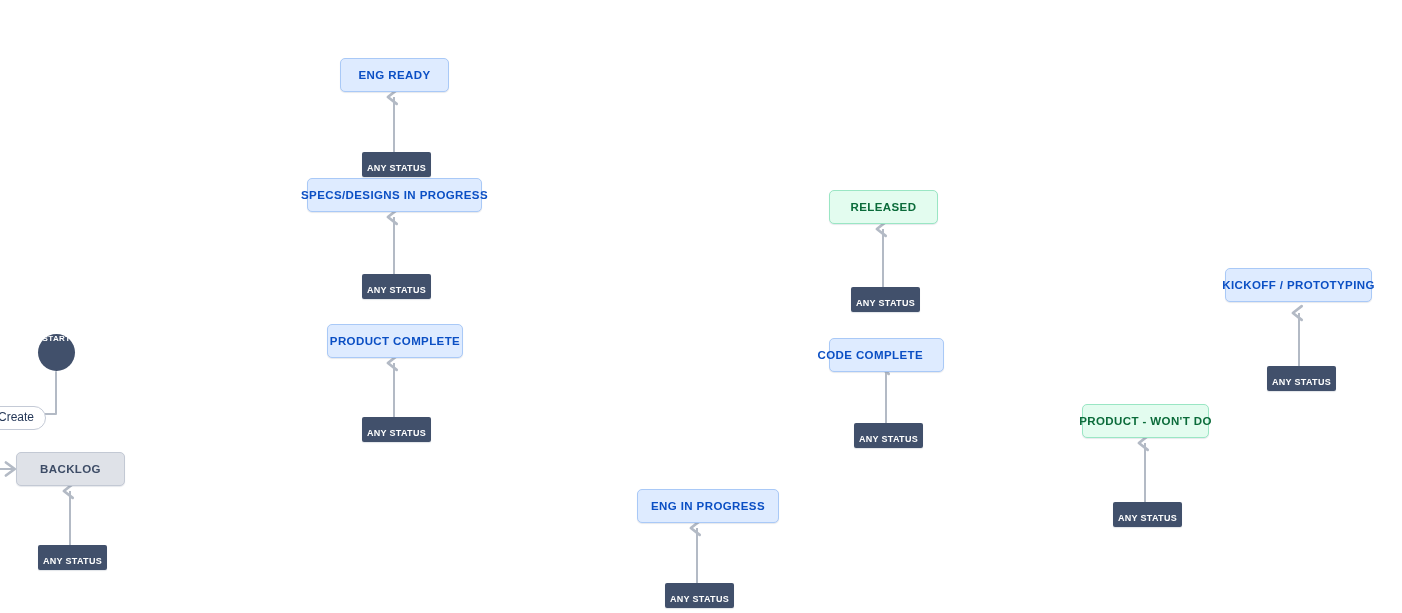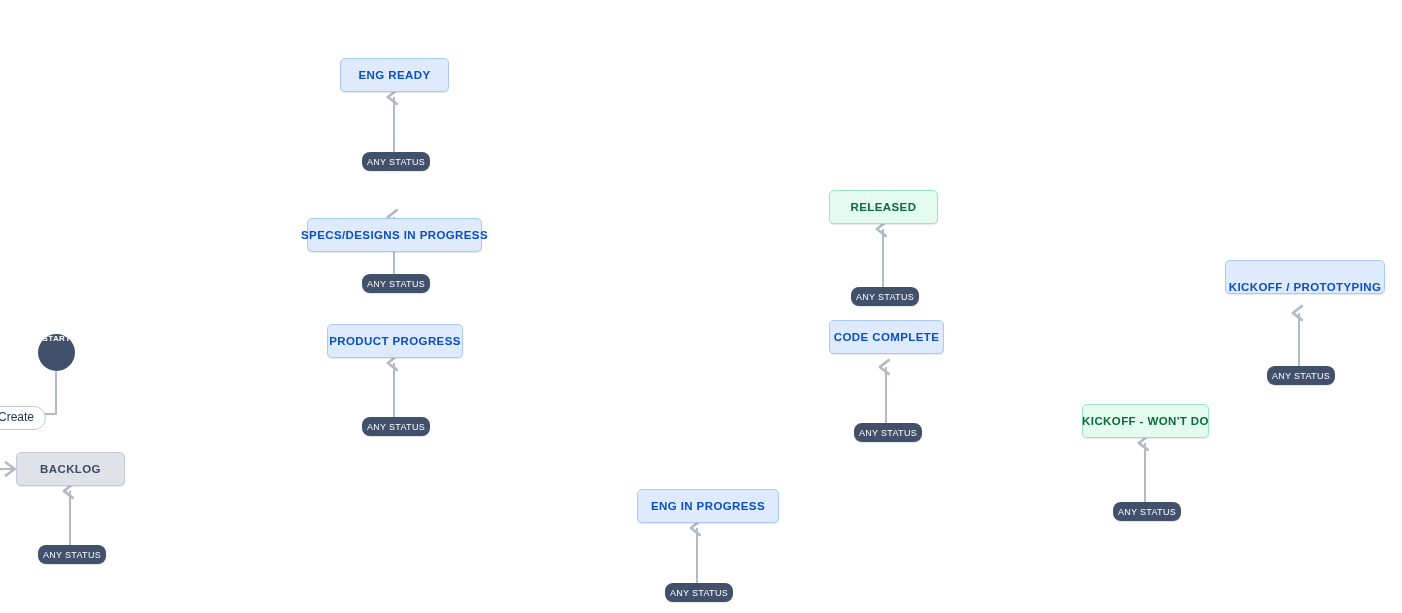--- a/index.html
+++ b/index.html
@@ -76,24 +76,24 @@
     font-size: 8px;
     font-weight: bold;
     letter-spacing: 0.4px;
   }
   
   .badge {
     position: absolute;
     background: #41506b;
     color: #ffffff;
     font-size: 9px;
-    font-weight: normal;
+    font-weight: bold;
     letter-spacing: 0.3px;
-    padding: 6px 5px 4px 5px;
-    border-radius: 8px;
+    padding: 12px 5px 4px 5px;
+    border-radius: 2px;
     white-space: nowrap;
     line-height: 1;
     box-shadow: 0 1px 1px rgba(9,30,66,0.12);
   }
   
   .pill {
     position: absolute;
     background: #ffffff;
     border: 1px solid #c4cad6;
     border-radius: 14px;
@@ -140,50 +140,50 @@
   </div>
 
   <div class="pill" style="left:-14px; top:406px;">
     <span>Create</span>
   </div>
 
   <div class="node blue" style="left:340px; top:58px; width:109px;">
     <span>ENG READY</span>
   </div>
 
-  <div class="node blue" style="left:307px; top:178px; width:175px;margin-top:40px;">
+  <div class="node blue" style="left:307px; top:178px; width:175px;">
     <span>SPECS/DESIGNS IN PROGRESS</span>
   </div>
 
   <div class="node blue" style="left:327px; top:324px; width:136px;">
-    <span>PRODUCT PROGRESS</span>
+    <span>PRODUCT COMPLETE</span>
   </div>
 
   <div class="node grey" style="left:16px; top:452px; width:109px;">
     <span>BACKLOG</span>
   </div>
 
   <div class="node green" style="left:829px; top:190px; width:109px;text-align:right;">
     <span>RELEASED</span>
   </div>
 
-  <div class="node blue" style="left:829px; top:320px; width:115px;">
+  <div class="node blue" style="left:829px; top:338px; width:115px;justify-content:flex-end;">
     <span>CODE COMPLETE</span>
   </div>
 
   <div class="node blue" style="left:637px; top:489px; width:142px;">
     <span>ENG IN PROGRESS</span>
   </div>
 
-  <div class="node blue" style="left:1225px; top:260px; width:160px;align-items:flex-end;">
+  <div class="node blue" style="left:1225px; top:268px; width:147px;">
     <span>KICKOFF / PROTOTYPING</span>
   </div>
 
   <div class="node green" style="left:1082px; top:404px; width:127px;">
-    <span>KICKOFF - WON'T DO</span>
+    <span>PRODUCT - WON'T DO</span>
   </div>
 
   <div class="badge" style="left:362px; top:152px;">
     <span>ANY STATUS</span>
   </div>
 
   <div class="badge" style="left:362px; top:274px;">
     <span>ANY STATUS</span>
   </div>
 

